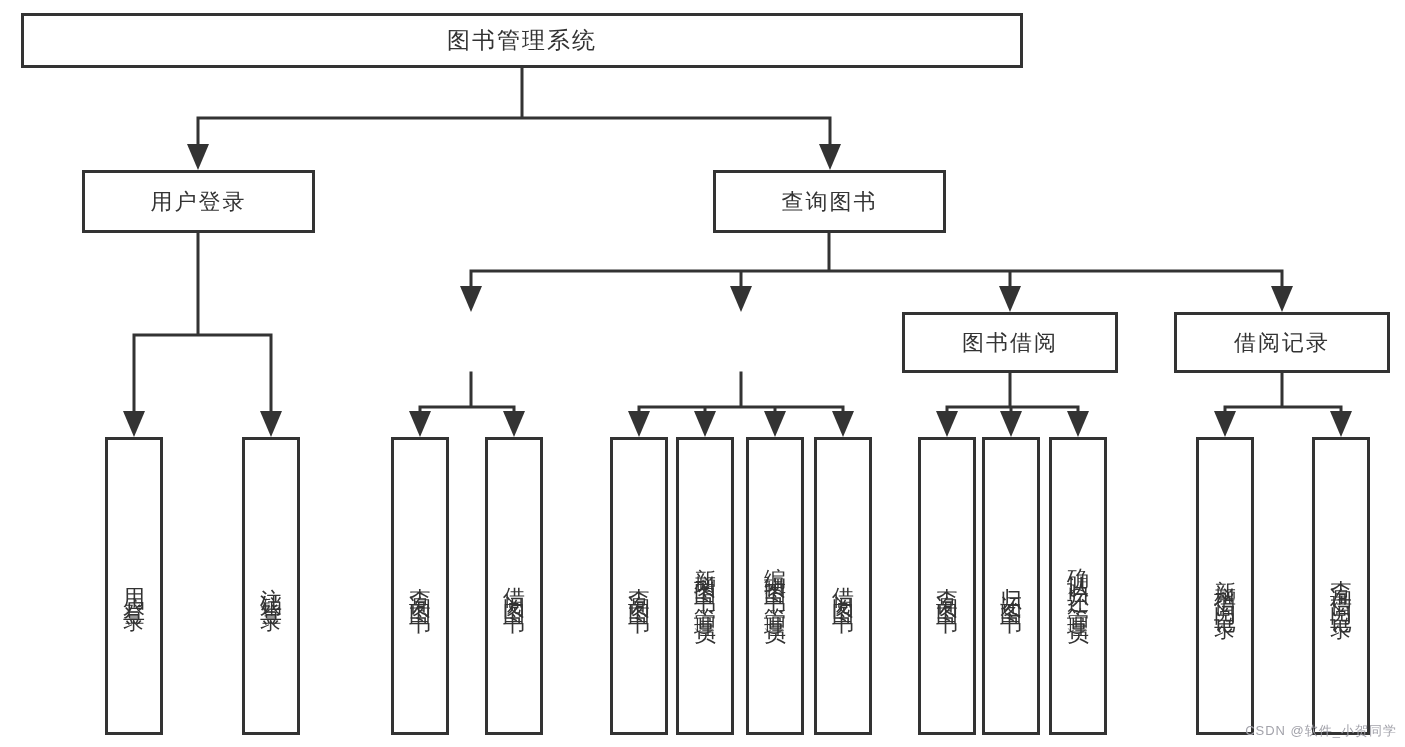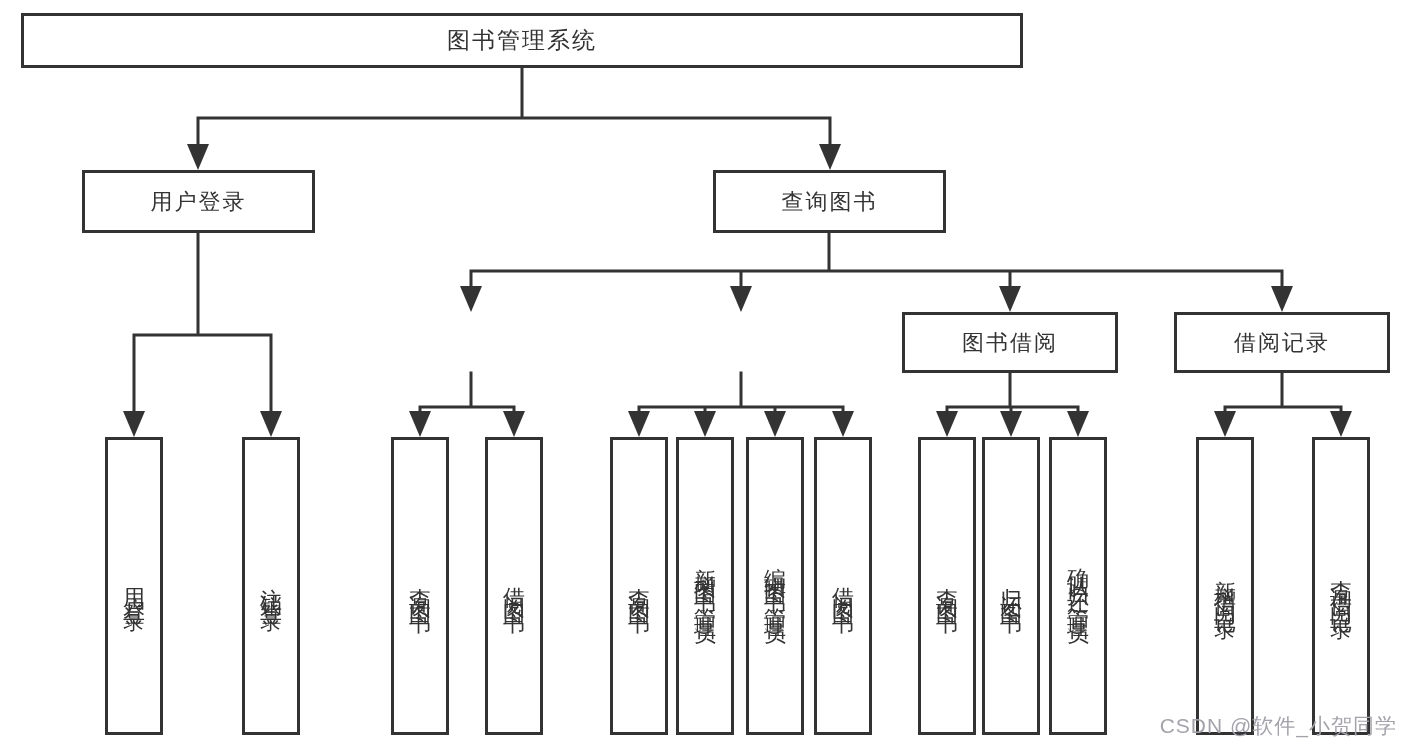--- a/index.html
+++ b/index.html
@@ -45,21 +45,21 @@
     writing-mode: vertical-rl;
     text-orientation: mixed;
     font-size: 22px;
     letter-spacing: 8px;
     line-height: 1;
   }
   .watermark {
     position: absolute;
     right: 8px;
     bottom: 7px;
-    font-size: 21px;
+    font-size: 13px;
     letter-spacing: 1px;
     color: #a3a3ab;
     white-space: nowrap;
   }
 </style>
 </head>
 <body>
 
 <div id="canvas">
 

